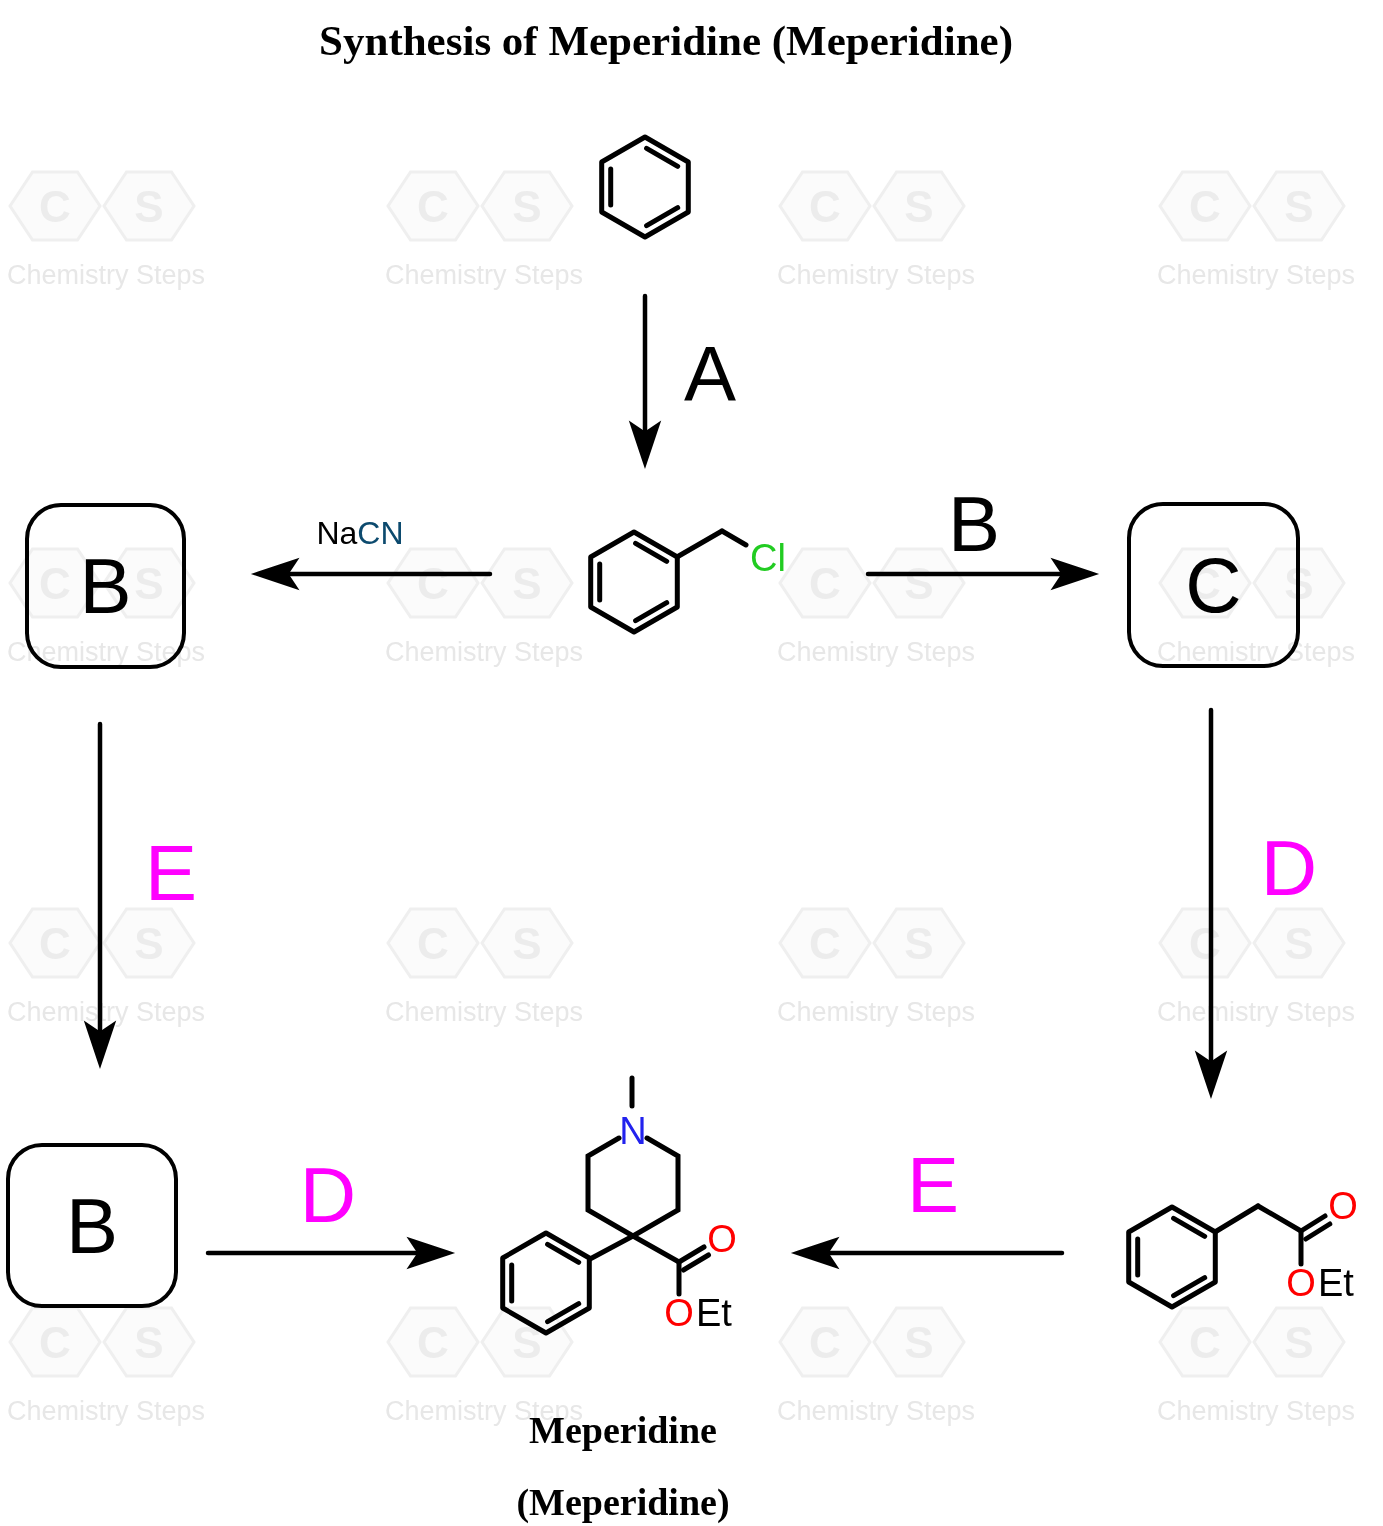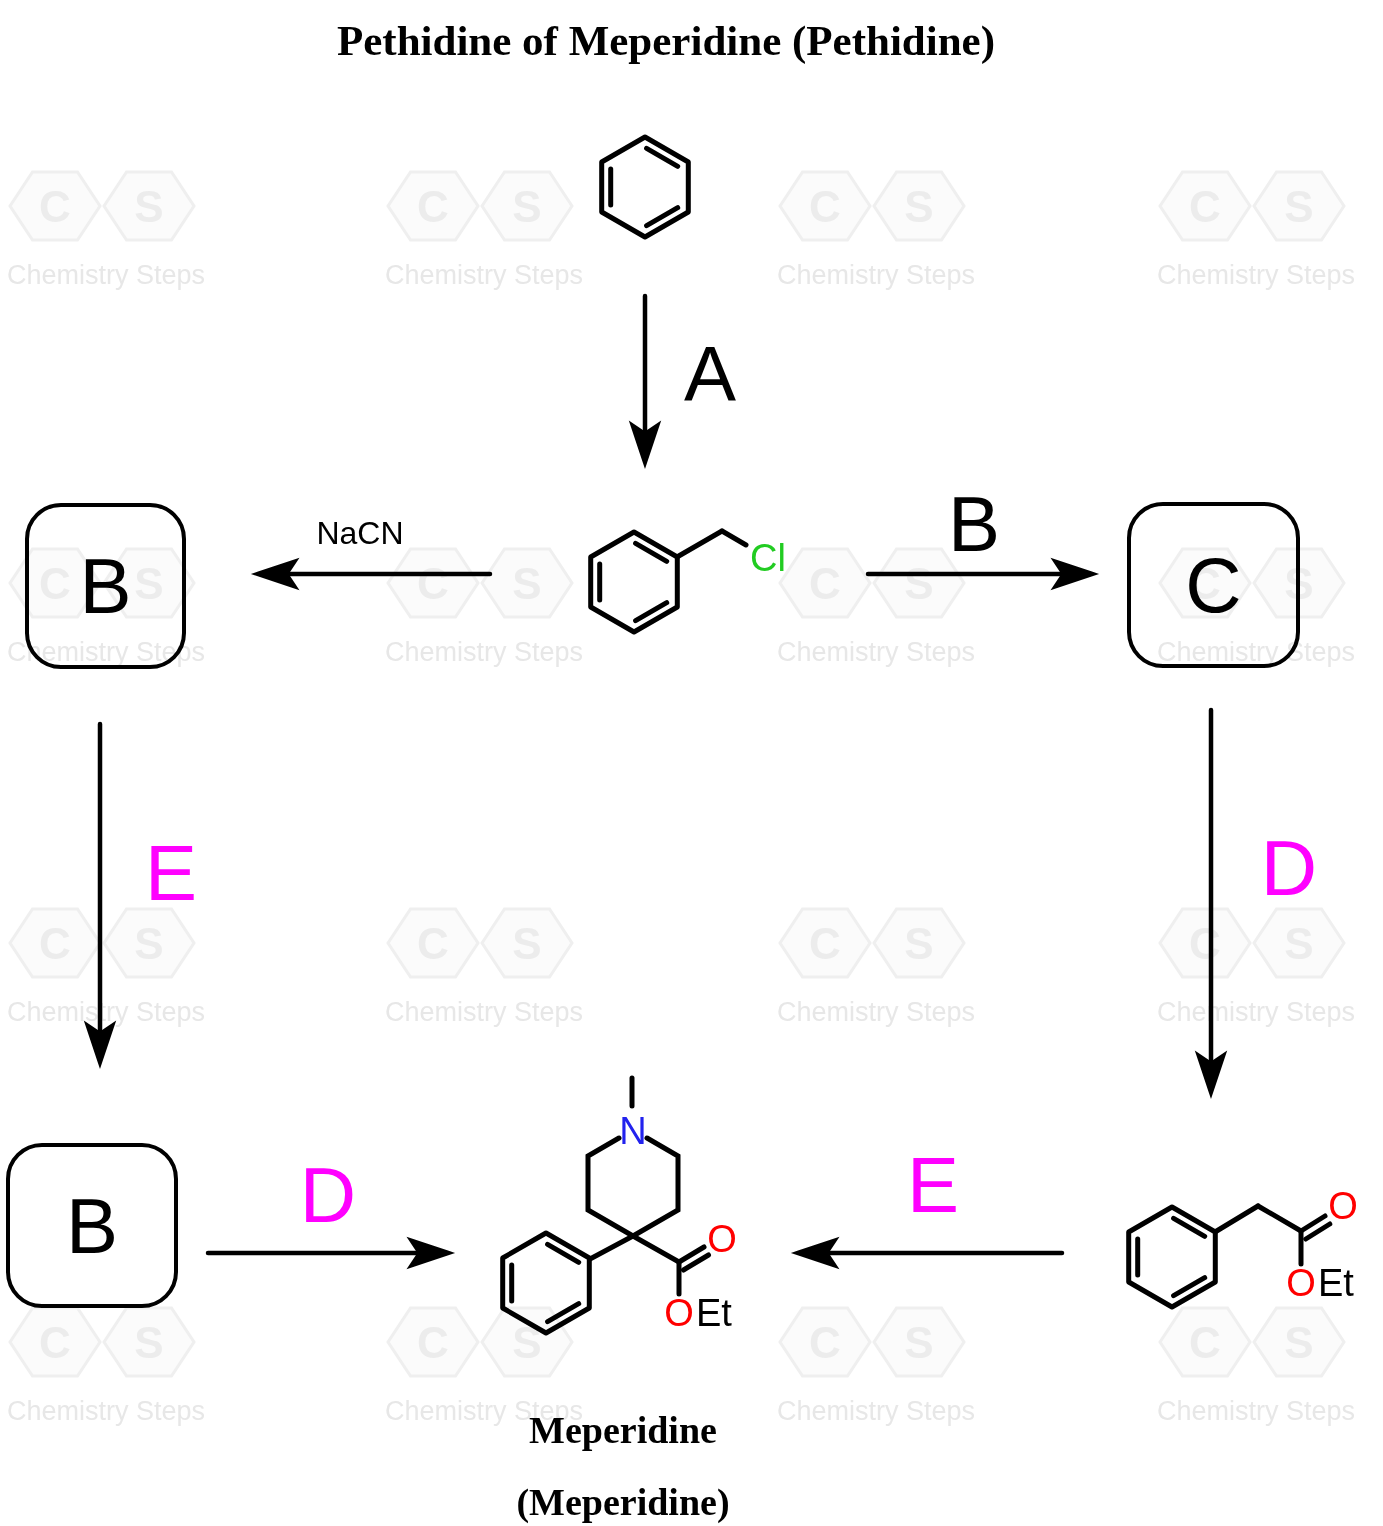--- a/index.html
+++ b/index.html
@@ -5,21 +5,21 @@
   html,body{margin:0;padding:0;background:#fff;}
   .canvas{position:relative;width:1383px;height:1526px;background:#ffffff;overflow:hidden;
           font-family:"Liberation Sans",sans-serif;color:#000;}
   .title{position:absolute;left:666px;top:16px;transform:translateX(-50%);
          font-family:"Liberation Serif",serif;font-weight:bold;font-size:43px;white-space:nowrap;z-index:4;}
   .caption{position:absolute;transform:translateX(-50%);font-family:"Liberation Serif",serif;
            font-weight:bold;font-size:38px;white-space:nowrap;z-index:4;}
   .stepletter{position:absolute;transform:translate(-50%,-50%);font-size:78px;line-height:1;z-index:4;}
   .magenta{color:#FF00FF;}
   .reagent{position:absolute;transform:translate(-50%,-50%);font-size:32px;line-height:1;z-index:4;white-space:nowrap;}
-  .cn{color:#000000;}
+  .cn{color:#0c4a6e;}
   .ibox{position:absolute;border:4px solid #000;border-radius:36px;display:flex;align-items:center;
         justify-content:center;font-size:78px;line-height:1;z-index:3;background:transparent;}
   .art{position:absolute;left:0;top:0;z-index:2;}
   .art text, .wm svg text{font-family:"Liberation Sans",sans-serif;}
   .atom{font-size:38px;}
   .wm{position:absolute;width:190px;z-index:0;}
   .wm-text{width:190px;text-align:center;font-size:27px;color:#e7e7e7;margin-top:12px;
            line-height:1;white-space:nowrap;}
   .wm-letter{font-size:44px;font-weight:bold;fill:#ececec;text-anchor:middle;}
 </style>
@@ -105,21 +105,21 @@
         <use href="#hexpair"></use>
         <text class="wm-letter" x="48" y="56">C</text>
         <text class="wm-letter" x="142" y="56">S</text>
       </svg><div class="wm-text">Chemistry Steps</div></div>
   <div class="wm" style="left:1157px;top:1302px"><svg width="190" height="80" viewBox="0 0 190 80">
         <use href="#hexpair"></use>
         <text class="wm-letter" x="48" y="56">C</text>
         <text class="wm-letter" x="142" y="56">S</text>
       </svg><div class="wm-text">Chemistry Steps</div></div>
 
-  <div class="title">Pethidine of Meperidine (Pethidine)</div>
+  <div class="title">Synthesis of Meperidine (Meperidine)</div>
 
   <svg class="art" width="1383" height="1526" viewBox="0 0 1383 1526">
     <defs>
       <g id="benzene" fill="none" stroke="#000" stroke-width="5" stroke-linecap="round" stroke-linejoin="round">
         <polygon points="50,5 93.3,30 93.3,80 50,105 6.7,80 6.7,30"></polygon>
         <line x1="51.6" y1="16.3" x2="82.7" y2="34.3"></line>
         <line x1="82.7" y1="75.7" x2="51.6" y2="93.7"></line>
         <line x1="15.7" y1="37" x2="15.7" y2="73"></line>
       </g>
       <g id="hexpair" fill="#fbfbfb" stroke="#efefef" stroke-width="3">

